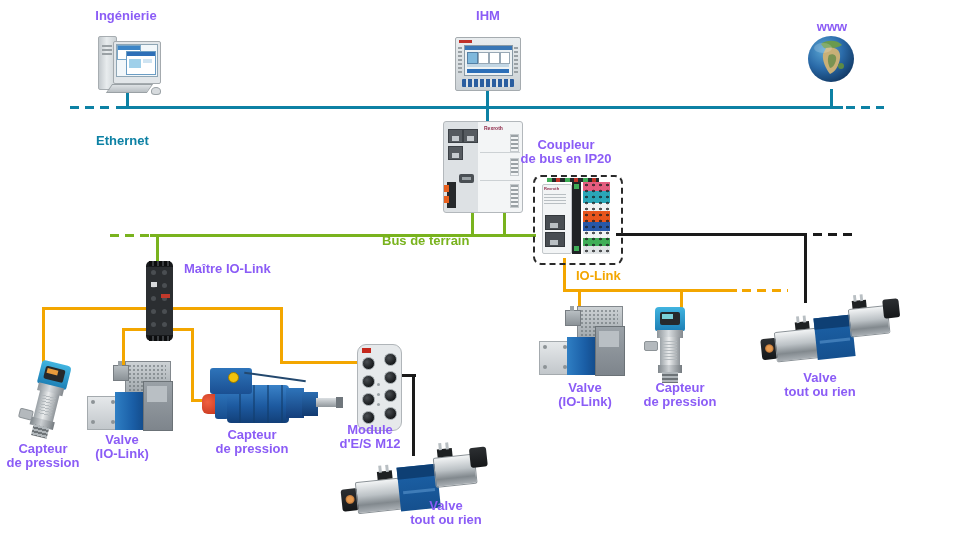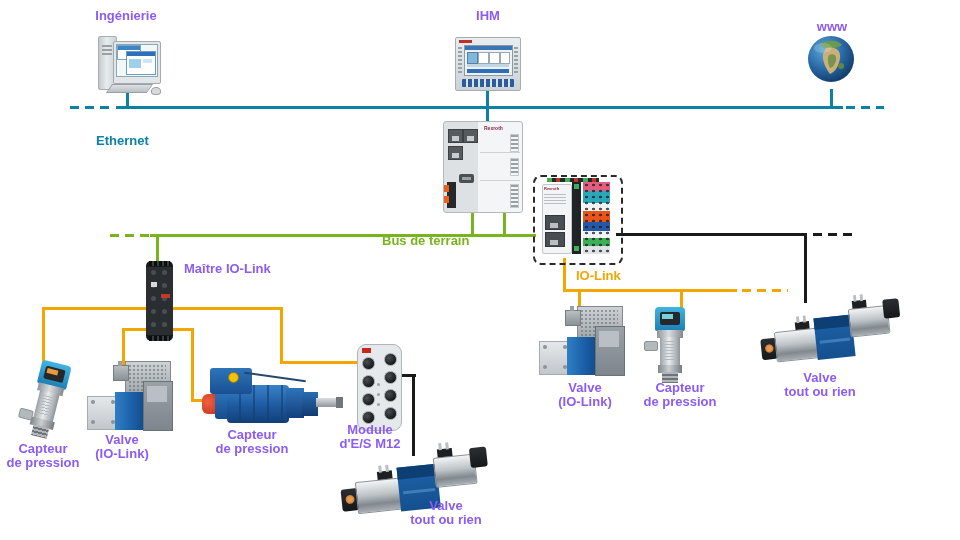--- a/index.html
+++ b/index.html
@@ -282,20 +282,24 @@
       <div class="r1"></div>
       <div class="r2"></div>
       <div class="r3"></div>
       <div class="r4"></div>
       <div class="r5"></div>
       <div class="r6"></div>
       <div class="r7"></div>
       <div class="dots"></div>
     </div>
   </div>
+  <div class="lbl c" style="left:566px;top:138px">
+    <span>Coupleur</span>
+    <span>de bus en IP20</span>
+  </div>
 
   <div class="dev master" style="left:146px;top:261px">
     <div class="ser" style="top:0"></div>
     <div class="ser" style="bottom:0"></div>
     <div class="dot"></div>
     <div class="wsq"></div>
     <div class="red"></div>
   </div>
   <div class="lbl" style="left:184px;top:262px">Maître IO-Link</div>
 

